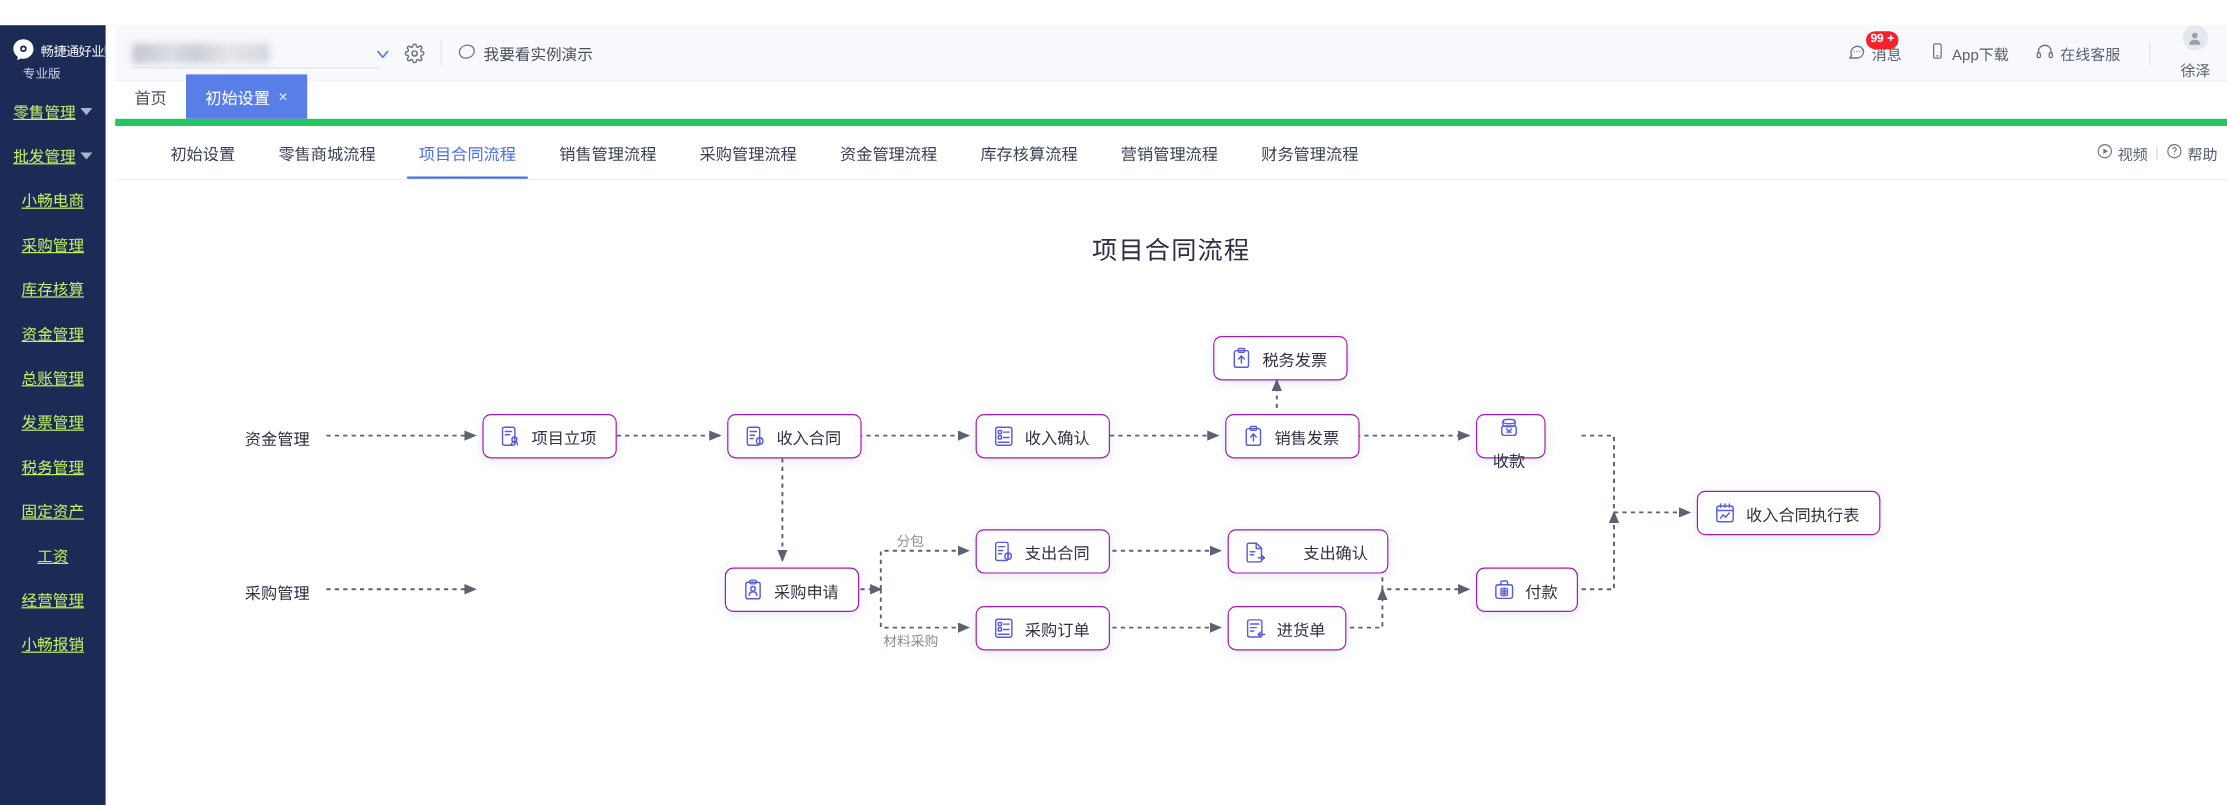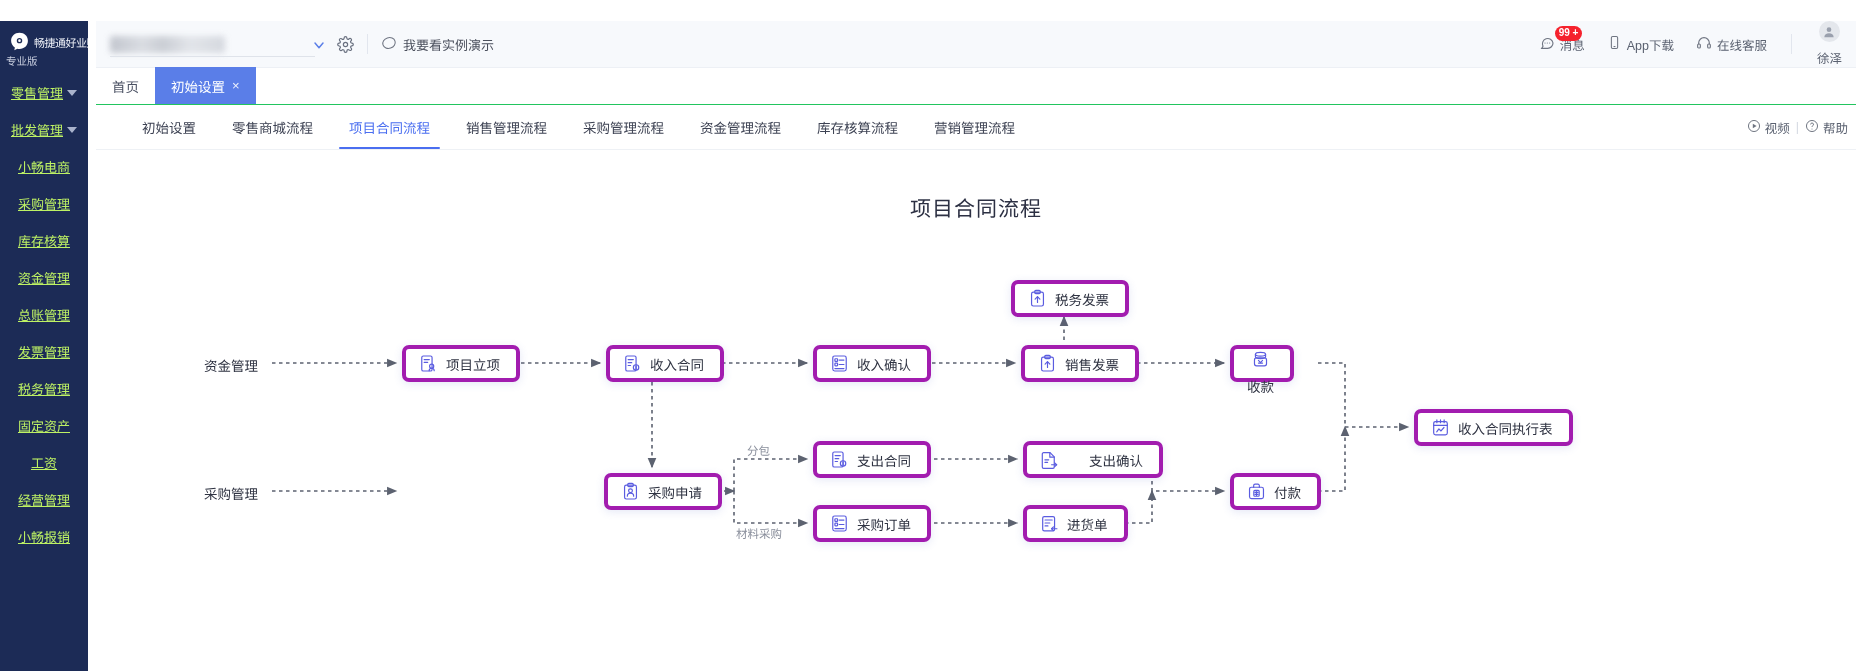--- a/index.html
+++ b/index.html
@@ -14,21 +14,21 @@
   
   .sidebar {
     position: absolute; left: 0; top: 21px; width: 88px; height: 650px;
     background: #1c2b56; color: #dfe3ee; overflow: hidden;
   }
   .brand { padding: 10px 0 6px 0; text-align: left; }
   .brand-row { display: flex; align-items: center; gap: 4px; padding-left: 9px; }
   .brand-logo { width: 21px; height: 21px; flex: 0 0 21px; }
   .brand-name { font-size: 11px; color: #eef1f8; letter-spacing: -0.5px; white-space: nowrap;
                 overflow: hidden; width: 60px; }
-  .brand-sub { font-size: 10.5px; color: #c6ccdd; padding-left: 6px; margin-top: 1px; }
+  .brand-sub { font-size: 10.5px; color: #c6ccdd; padding-left: 19px; margin-top: 1px; }
   .nav-item {
     height: 37px; display: flex; align-items: center; justify-content: center;
     font-size: 13px; color: #bef264; cursor: pointer; gap: 4px; white-space: nowrap; text-decoration: underline;
   }
   .caret-down { width: 0; height: 0; border-left: 5px solid transparent;
                 border-right: 5px solid transparent; border-top: 6px solid #aab3cc; }
 
   
   .topbar {
     position: absolute; left: 96px; top: 21px; right: 0; height: 47px;
@@ -56,21 +56,21 @@
   }
   .avatar-wrap { display:flex; align-items:center; gap:6px; padding-left:12px;flex-direction:column; }
   .avatar { width: 21px; height: 21px; border-radius: 50%; background:#e4e7ec; display:flex;
             align-items:center; justify-content:center; }
   .user-name { font-size:12.5px; color:#5a6170; }
 
   
   .tabstrip {
     position: absolute; left: 96px; top: 68px; right: 0; height: 37px;
     background: #fff; display: flex; align-items: flex-end;
-    border-bottom: 1px solid #22c55e;
+    border-bottom: 6px solid #22c55e;
   }
   .page-tab {
     height: 37px; display: flex; align-items: center; gap: 7px; padding: 0 16px;
     font-size: 13.5px; color: #4b5163; cursor: pointer;
   }
   .page-tab.active { background: #5a7ee8; color: #fff; }
   .tab-close { font-size: 13px; opacity: .9; }
 
   
   .subnav {
@@ -96,21 +96,21 @@
   
   .canvas { position: absolute; left: 96px; top: 150px; right:0; bottom:0; background:#fff; }
   .flow-title {
     position: absolute; left: 0; right: 0; top: 42px; text-align: center;
     font-size: 21px; color: #2c3043; font-weight: 500; letter-spacing: 1px;
   }
 
   
   .node {
     position: absolute; height: 37px; display: flex; align-items: center; gap: 8px;
-    padding: 0 16px 0 13px; background: #fff; border: 4px solid #a21caf;
+    padding: 0 16px 0 13px; background: #fff; border: 1px solid #a21caf;
     border-radius: 7px; box-shadow: 0 2px 9px rgba(96,110,200,.16);
     font-size: 13.5px; color: #2f3342; white-space: nowrap; cursor: pointer;
   }
   .node .nicon { width: 19px; height: 19px; flex: 0 0 19px; }
   .rowlabel { position: absolute; font-size: 13.5px; color: #2f3342; white-space: nowrap; }
   .edgelabel { position: absolute; font-size: 11.5px; color: #8a8f9c; white-space: nowrap; }
 
   svg.wires { position: absolute; left:0; top:0; width: 100%; height: 100%; pointer-events: none; }
 </style>
 </head>
@@ -268,20 +268,21 @@
   <div class="subnav">
     <div id="subnav-items" style="display:flex;align-items:center;">
         <div class="subnav-item">初始设置</div>
         <div class="subnav-item">零售商城流程</div>
         <div class="subnav-item active">项目合同流程</div>
         <div class="subnav-item">销售管理流程</div>
         <div class="subnav-item">采购管理流程</div>
         <div class="subnav-item">资金管理流程</div>
         <div class="subnav-item">库存核算流程</div>
         <div class="subnav-item">营销管理流程</div>
+        <div class="subnav-item">财务管理流程</div>
       </div>
     <div class="subnav-right">
       <span class="snr-item">
         <span>
           <svg viewBox="0 0 24 24" width="14" height="14" fill="none" stroke="#6f7582" stroke-width="1.7">
             <circle cx="12" cy="12" r="9.5"></circle>
               <polygon points="10,8 16.5,12 10,16" fill="#6f7582" stroke="none"></polygon>
           </svg>
         </span>
         <span>视频</span>

